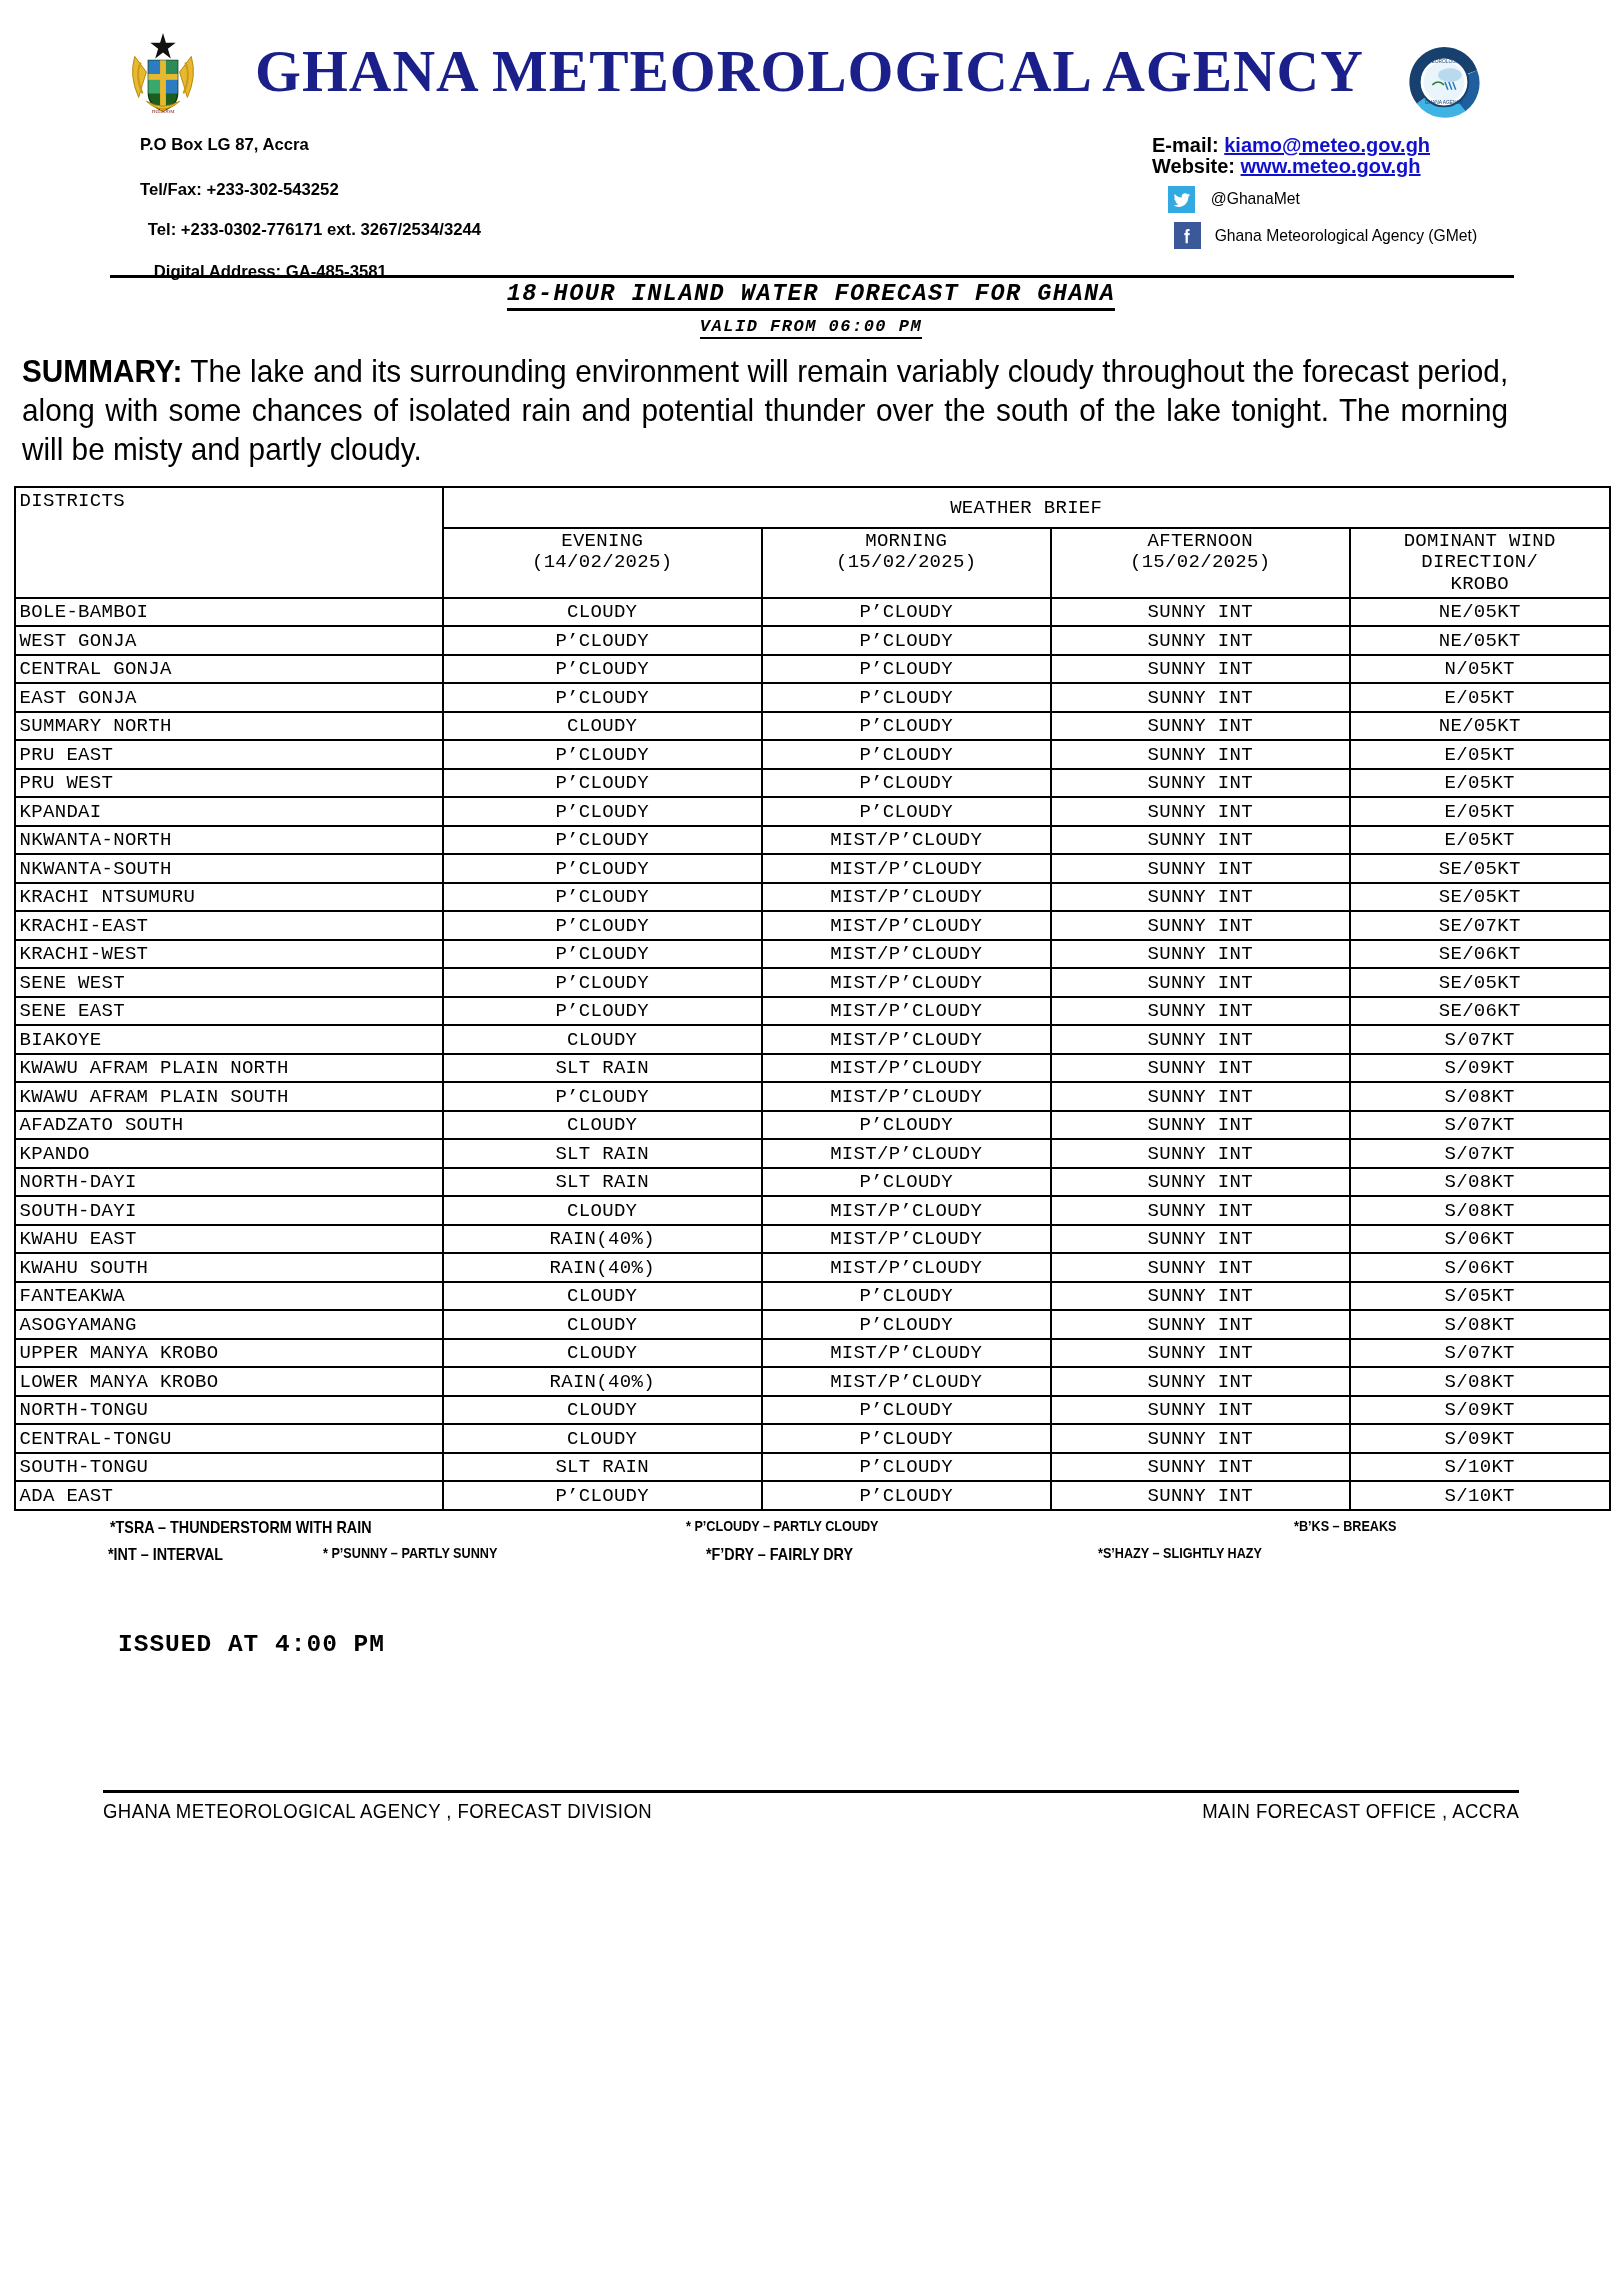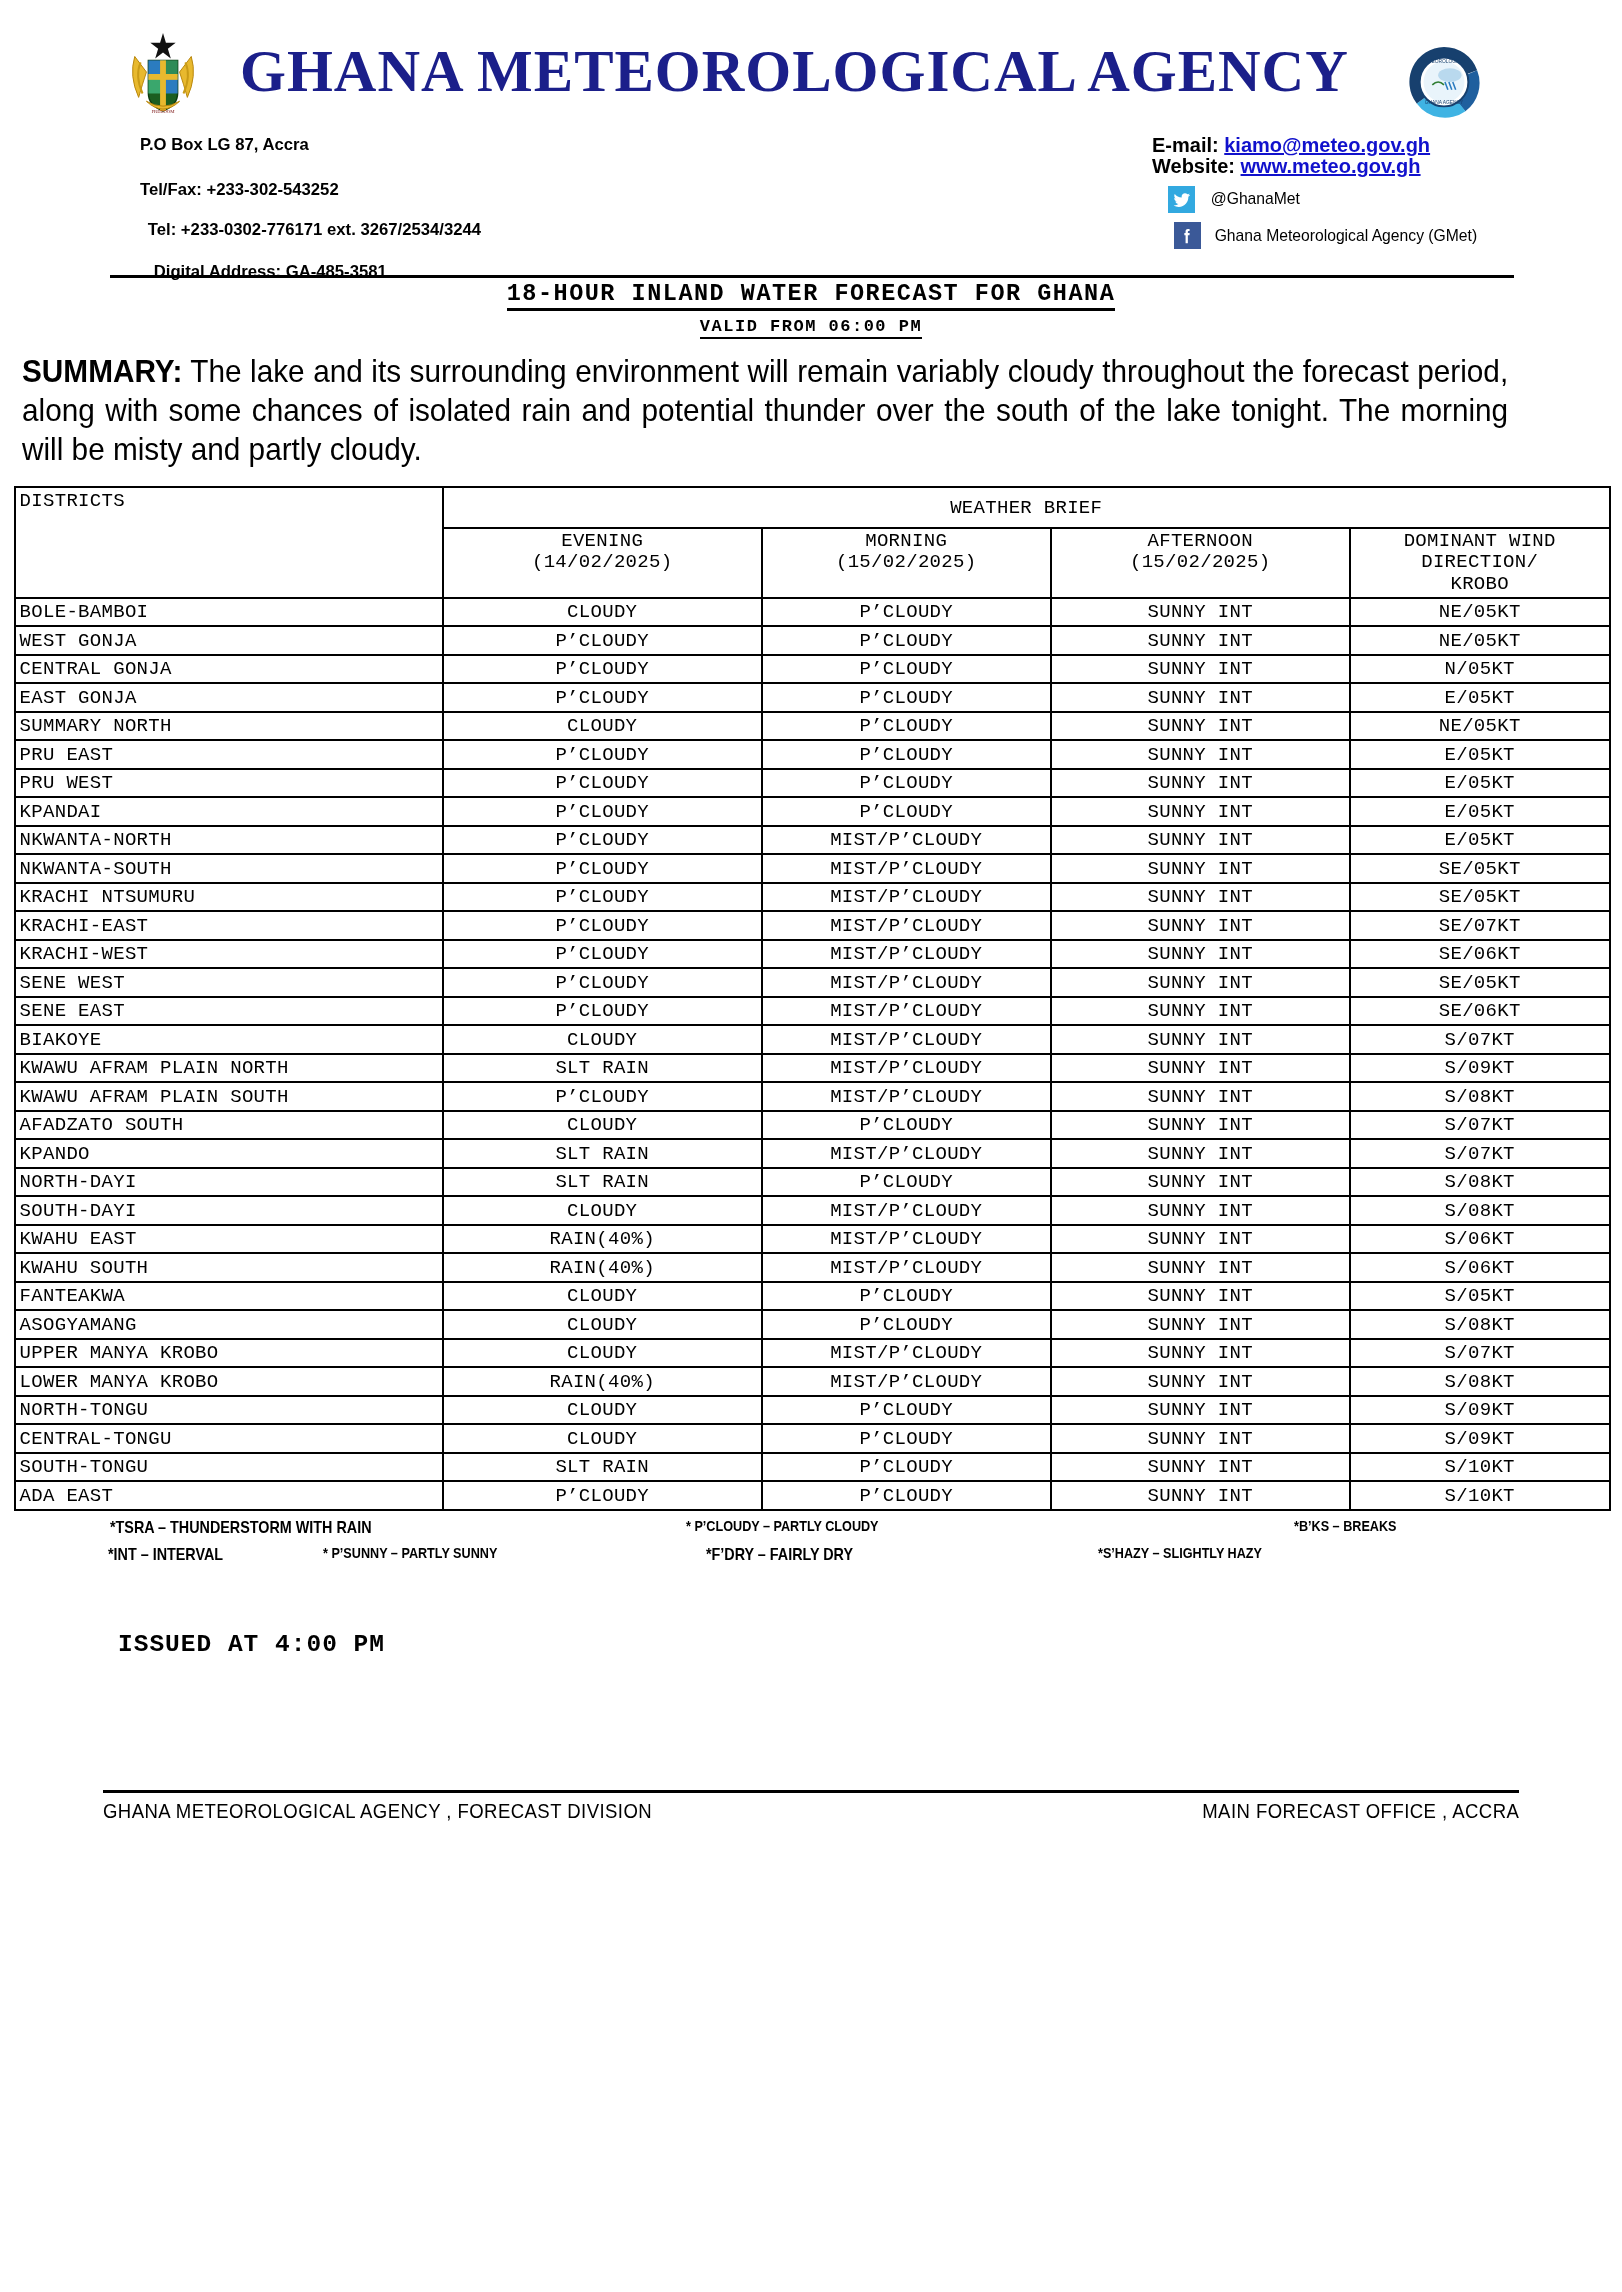--- a/index.html
+++ b/index.html
@@ -11,21 +11,21 @@
     overflow:hidden;
   }
   .page { position:relative; width:1622px; height:2293px; padding:0; box-sizing:border-box; }
 
   
   .header { position:relative; height:270px; }
   .coat {
     position:absolute; left:125px; top:27.4px; width:76px; height:94px;
   }
   .org-title {
-    position:absolute; left:240px; top:37px;
+    position:absolute; left:255px; top:37px;
     font-family:"Liberation Serif", serif;
     font-weight:bold; font-size:59px; letter-spacing:1px;
     color:#1b1f8a; white-space:nowrap;
   }
   .gmet-logo { position:absolute; left:1406px; top:44px; width:76px; height:76px; }
 
   .hdr-left { position:absolute; left:140px; top:137px; width:608px; }
   .hdr-left div { font-size:16.7px; font-weight:bold; line-height:1.0; }
   .hl1 { margin-left:0px; }
   .hl2 { margin-top:28px; }
@@ -38,21 +38,21 @@
   .social-row { display:flex; align-items:center; margin-top:8.8px; white-space:nowrap; }
   .sq { width:27.4px; height:27.4px; display:inline-flex; align-items:center; justify-content:center; flex:0 0 auto; }
   .tw { background:#32a9e0; margin-left:15.7px; }
   .fb { background:#3b5998; margin-left:21.6px; }
   .social-row .lbl { font-size:15.7px; font-weight:normal; margin-left:15.7px; }
   .fb-row .lbl { margin-left:13.7px; }
 
   .hdr-rule { position:absolute; left:110px; top:275px; width:1404px; height:2.9px; background:#000; }
 
   
-  .title-block { margin-top:9.8px; text-align:center; }
+  .title-block { margin-top:9.8px; text-align:center;font-style:italic; }
   .doc-title {
     font-family:"Liberation Mono", monospace;
     font-size:23.5px; font-weight:bold; letter-spacing:1.5px;
     display:inline-block; border-bottom:3.9px solid #000; padding-bottom:1px;
   }
   .doc-subtitle {
     font-family:"Liberation Mono", monospace;
     font-size:17px; font-weight:bold; letter-spacing:1.5px;
     display:inline-block; border-bottom:2.9px solid #000; padding-bottom:1px;
     margin-top:5.9px;

